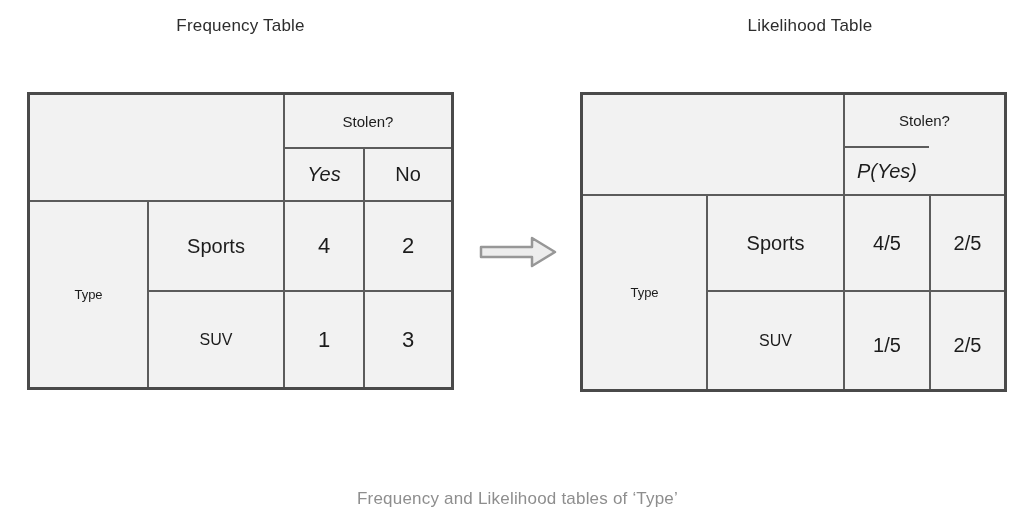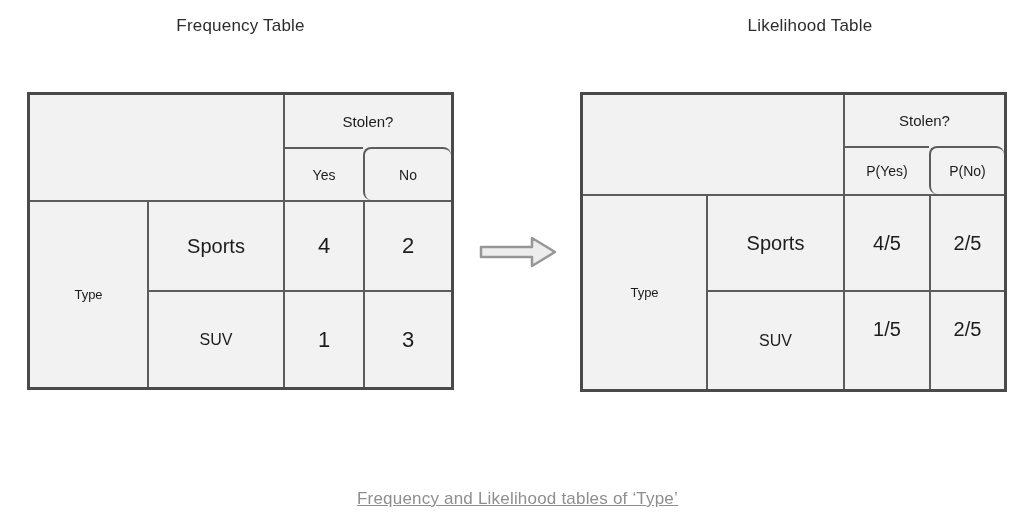--- a/index.html
+++ b/index.html
@@ -55,48 +55,47 @@
     align-items: center;
     justify-content: center;
     box-sizing: border-box;
     overflow: hidden;
   }
   .bl { border-left: 2px solid #5c5c5c; }
   .bt { border-top: 2px solid #5c5c5c; }
 
   .c-blank    { grid-column: 1 / 3; grid-row: 1 / 3; }
   .c-grouph   { grid-column: 3 / 5; grid-row: 1; font-size: 15px; }
-  .c-sub1     { grid-column: 3; grid-row: 2; font-size: 14px; }
-  .c-sub2     { grid-column: 4; grid-row: 2; font-size: 14px; border-radius: 8px; }
+  .c-sub1     { grid-column: 3; grid-row: 2; font-size: 20px; font-style: italic; }
+  .c-sub2     { grid-column: 4; grid-row: 2; font-size: 20px; }
   .c-rowgroup { grid-column: 1; grid-row: 3 / 5; font-size: 13px; }
   .c-rlab1    { grid-column: 2; grid-row: 3; font-size: 20px; text-align: center; }
   .c-v11      { grid-column: 3; grid-row: 3; }
   .c-v12      { grid-column: 4; grid-row: 3; }
   .c-rlab2    { grid-column: 2; grid-row: 4; font-size: 16px; }
   .c-v21      { grid-column: 3; grid-row: 4; }
   .c-v22      { grid-column: 4; grid-row: 4; }
 
   .freq .c-v11, .freq .c-v12, .freq .c-v21, .freq .c-v22 { font-size: 22px; }
   .like .c-v11, .like .c-v12, .like .c-v21, .like .c-v22 { font-size: 20px; }
-  .like .c-v21, .like .c-v22 { align-items: flex-start; padding-top: 26px; }
+  .like .c-v21, .like .c-v22 { align-items: flex-start; padding-top: 42px; }
 
   .arrow-wrap {
     position: absolute;
     left: 479px; top: 235px;
     width: 80px; height: 34px;
   }
   .caption {
     position: absolute;
     left: 2px; right: 0;
     top: 489px;
     text-align: center;
     font-size: 17px;
     color: #8e8e8e;
     letter-spacing: 0.2px;
-    text-decoration: underline;
   }
 </style>
 </head>
 <body>
 
 <div class="stage">
 
   <div class="table-title left">Frequency Table</div>
 
   <div class="table-title right">Likelihood Table</div>
@@ -118,21 +117,20 @@
   <div class="arrow-wrap">
     <svg width="80" height="34" viewBox="0 0 80 34">
       <path d="M2 12 L53 12 L53 3 L76 17 L53 31 L53 22 L2 22 Z" fill="#ededed" stroke="#979797" stroke-width="2.5" stroke-linejoin="round"></path>
     </svg>
   </div>
 
   <div class="ctable like">
     <div class="cell c-blank"></div>
     <div class="cell c-grouph bl">Stolen?</div>
     <div class="cell c-sub1 bl bt">P(Yes)</div>
-    <div class="cell c-sub2 bl bt">P(No)</div>
     <div class="cell c-rowgroup bt">Type</div>
     <div class="cell c-rlab1 bl bt">Sports</div>
     <div class="cell c-v11 bl bt">4/5</div>
     <div class="cell c-v12 bl bt">2/5</div>
     <div class="cell c-rlab2 bl bt">SUV</div>
     <div class="cell c-v21 bl bt">1/5</div>
     <div class="cell c-v22 bl bt">2/5</div>
   </div>
 
   <div class="caption">Frequency and Likelihood tables of ‘Type’</div>

